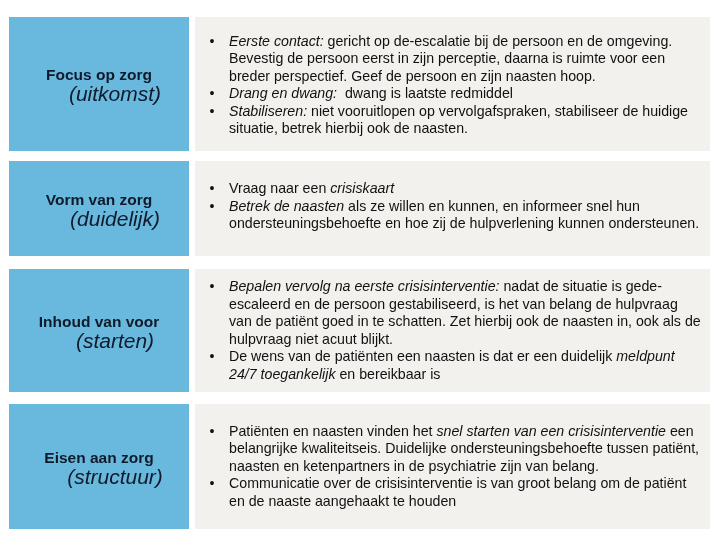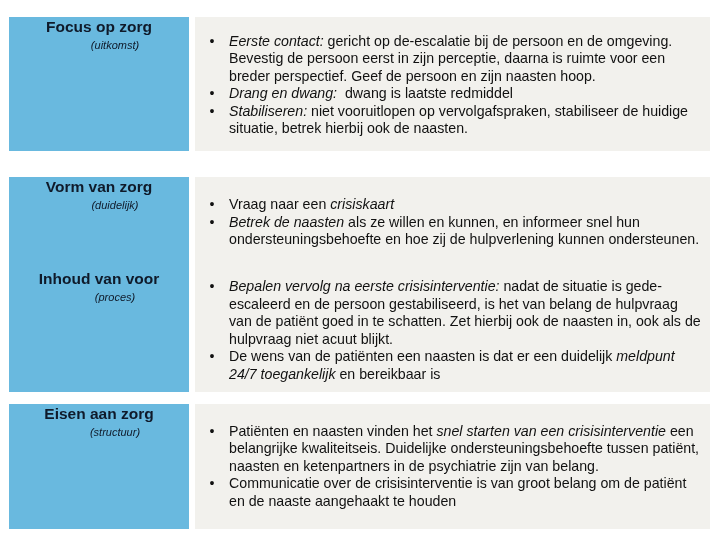--- a/index.html
+++ b/index.html
@@ -21,31 +21,32 @@
       width: 701px;
       display: flex;
     }
     .label-cell {
       width: 180px;
       height: 100%;
       background: #69b9df;
       display: flex;
       flex-direction: column;
       align-items: center;
+      justify-content: center;
       text-align: center;
       color: #0f1a2a;
     }
     .label-title {
       font-weight: bold;
       font-size: 15.5px;
       line-height: 19px;
     }
     .label-sub {
       font-style: italic;
-      font-size: 11px;
+      font-size: 21px;
       line-height: 19px;
       margin-left: 32px;
     }
     .content-cell {
       margin-left: 6px;
       flex: 1;
       height: 100%;
       background: #f2f1ed;
       box-sizing: border-box;
       padding-left: 12px;
@@ -68,21 +69,21 @@
     ul.bullets li .bullet {
       position: absolute;
       left: 0;
       top: 0;
       width: 10px;
       text-align: center;
     }
     .it { font-style: italic; }
 
     #row1 { top: 17px;  height: 134px; }
-    #row2 { top: 177px; height: 95px; }
+    #row2 { top: 161px; height: 95px; }
     #row3 { top: 269px; height: 123px; }
     #row4 { top: 404px; height: 125px; }
 
     #row1 .content-cell { padding-top: 2px; }
     #row2 .content-cell { padding-bottom: 4px; }
   </style>
 </head>
 <body>
 
 <div class="row" id="row1">
@@ -123,21 +124,21 @@
         <span class="bullet">•</span>
         <span class="it">Betrek de naasten</span><span> als ze willen en kunnen, en informeer snel hun ondersteuningsbehoefte en hoe zij de hulpverlening kunnen ondersteunen.</span>
       </li>
     </ul>
   </div>
 </div>
 
 <div class="row" id="row3">
   <div class="label-cell">
     <div class="label-title">Inhoud van voor</div>
-    <div class="label-sub">(proces)</div>
+    <div class="label-sub">(starten)</div>
   </div>
   <div class="content-cell">
     <ul class="bullets">
       <li>
         <span class="bullet">•</span>
         <span class="it">Bepalen vervolg na eerste crisisinterventie:</span><span> nadat de situatie is gede-escaleerd en de persoon gestabiliseerd, is het van belang de hulpvraag van de patiënt goed in te schatten. Zet hierbij ook de naasten in, ook als de hulpvraag niet acuut blijkt.</span>
       </li>
       <li>
         <span class="bullet">•</span>
         <span style="white-space:pre-wrap">De wens van de patiënten een naasten is dat er een duidelijk </span><span class="it">meldpunt 24/7 toegankelijk</span><span> en bereikbaar is</span>

